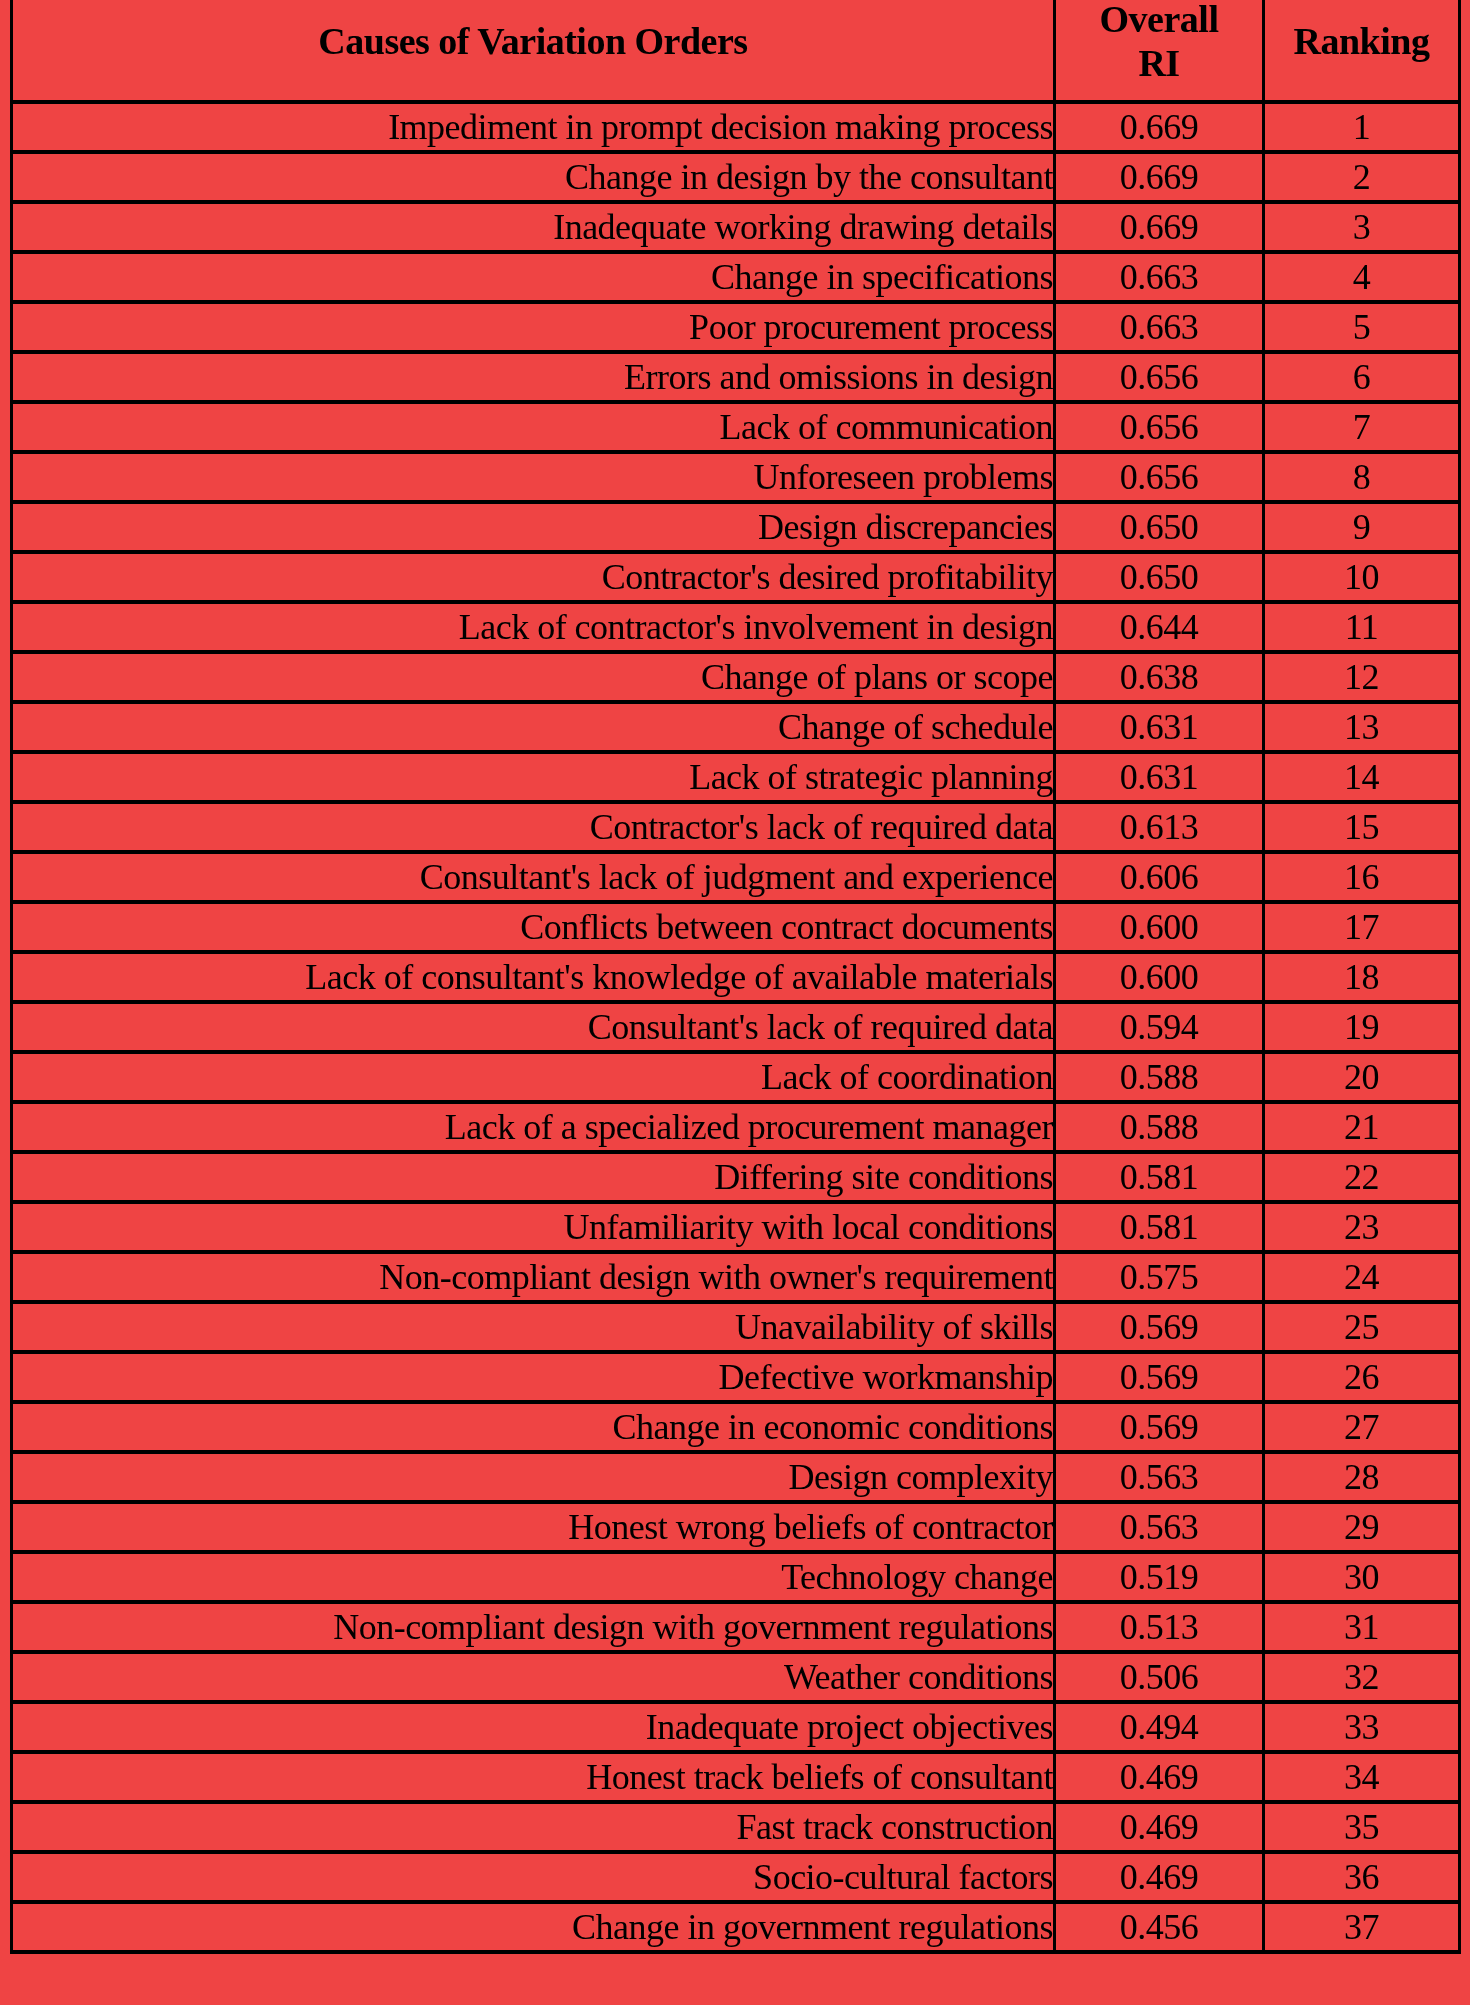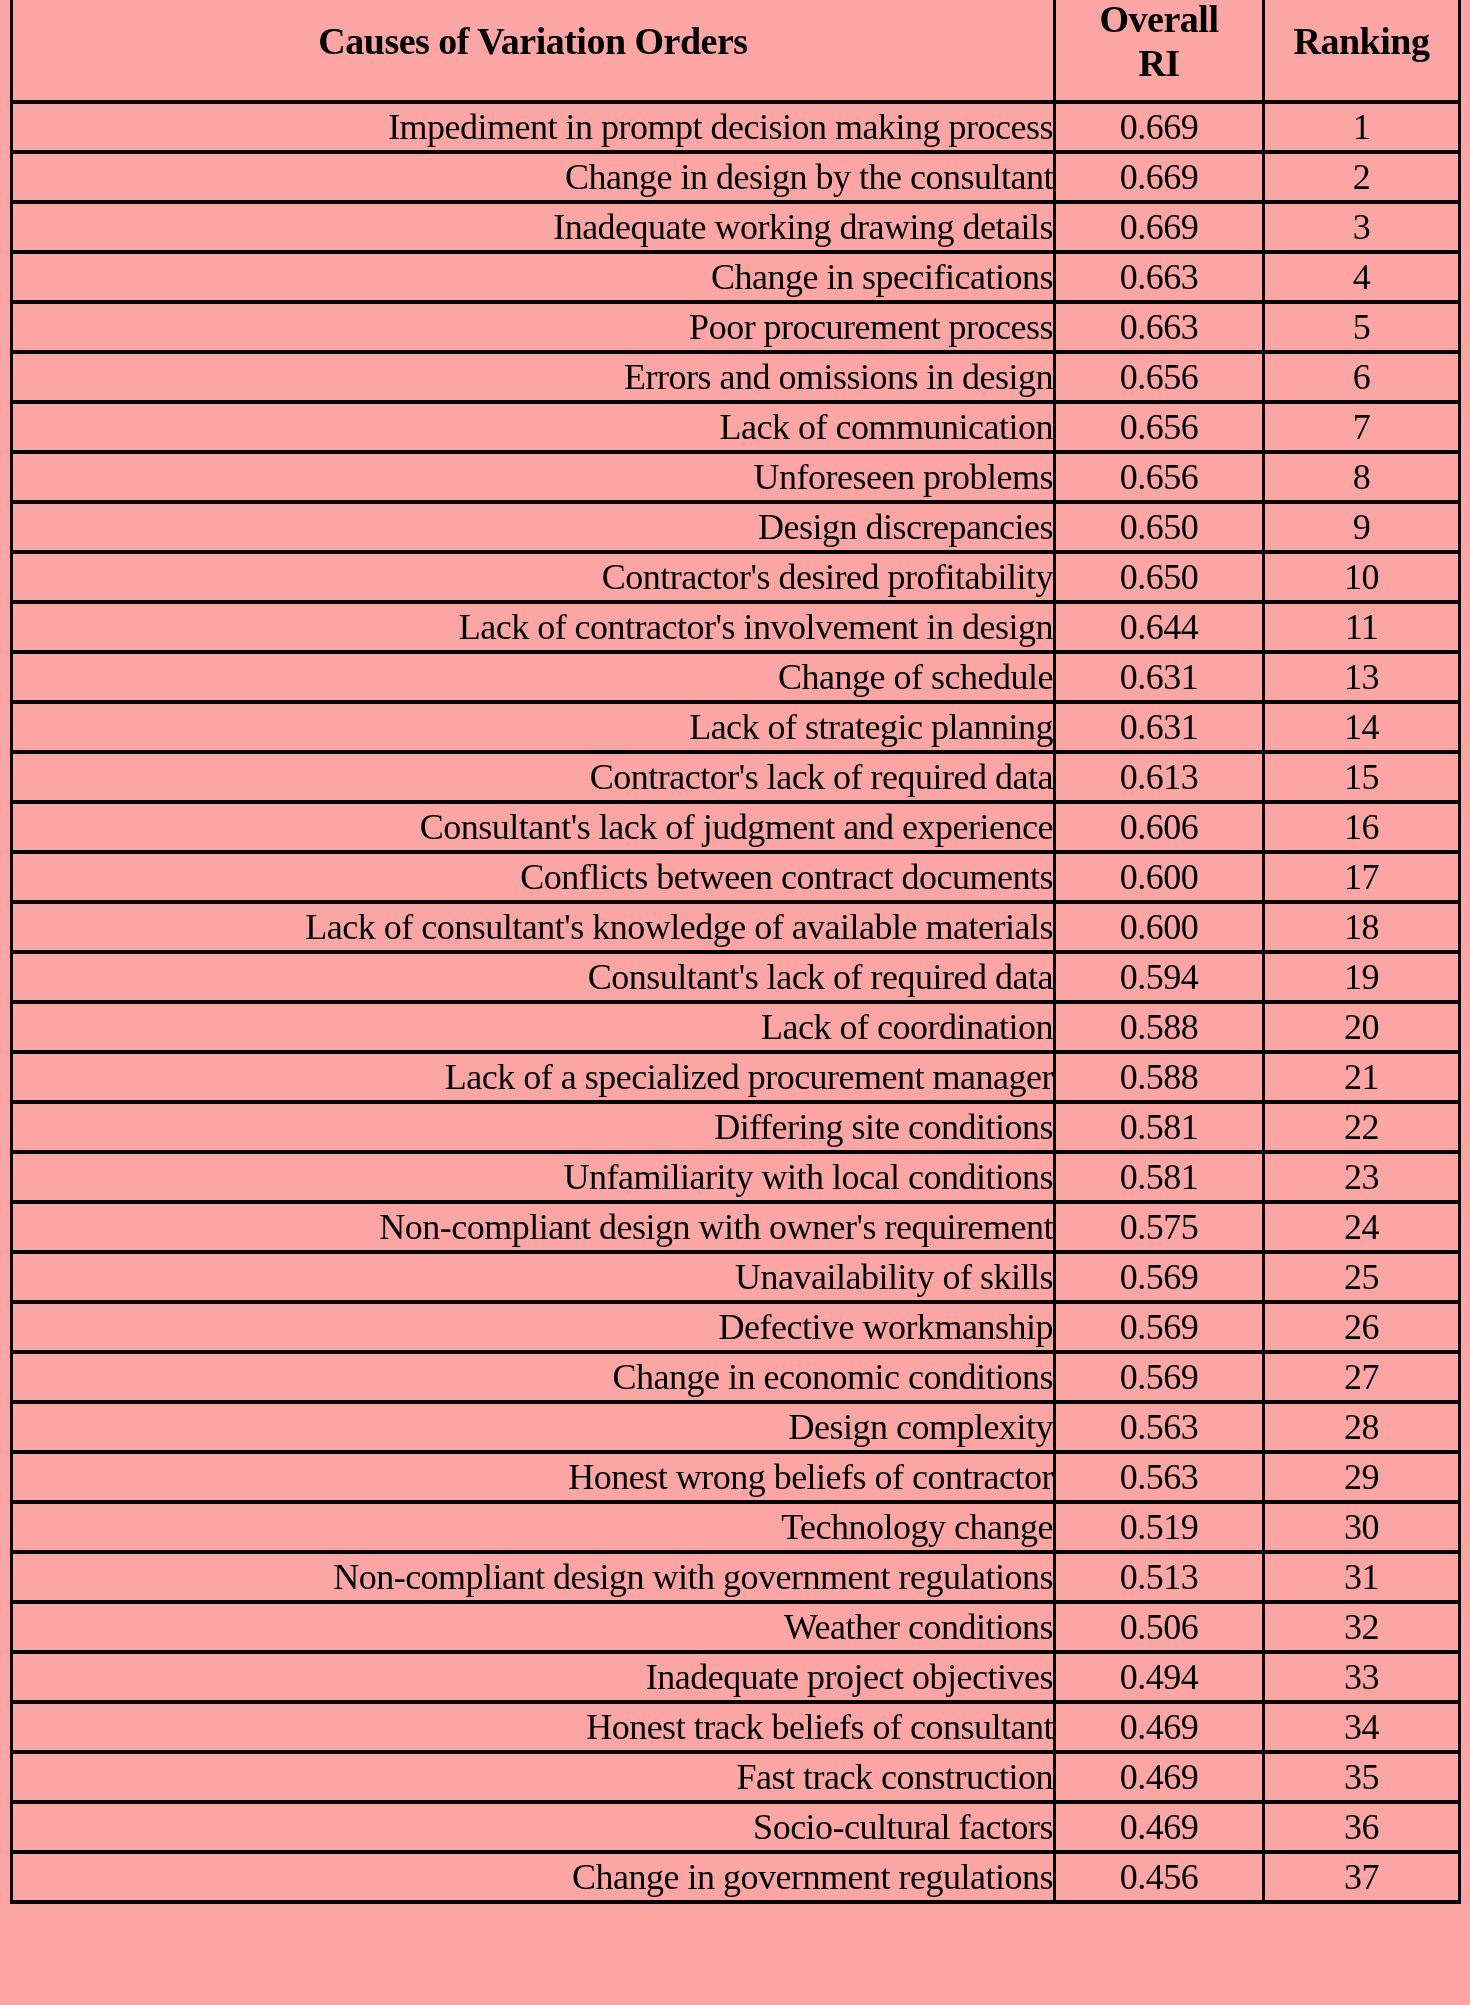--- a/index.html
+++ b/index.html
@@ -10,21 +10,21 @@
   body {
     height: 2005px;
     overflow: hidden;
     font-family: "Liberation Serif", "DejaVu Serif", serif;
     color: #000000;
   }
   .page {
     position: relative;
     width: 1470px;
     height: 2005px;
-    background: #fca5a5;
+    background: #ef4444;
     overflow: hidden;
   }
   table.vo {
     position: absolute;
     left: 10px;
     top: -20px;
     width: 1448px;
     border-collapse: collapse;
     table-layout: fixed;
     color: #000000;
@@ -140,20 +140,25 @@
           <td class="td-cause">Contractor's desired profitability</td>
           <td class="td-ri">0.650</td>
           <td class="td-rank">10</td>
         </tr>
         <tr>
           <td class="td-cause">Lack of contractor's involvement in design</td>
           <td class="td-ri">0.644</td>
           <td class="td-rank">11</td>
         </tr>
         <tr>
+          <td class="td-cause">Change of plans or scope</td>
+          <td class="td-ri">0.638</td>
+          <td class="td-rank">12</td>
+        </tr>
+        <tr>
           <td class="td-cause">Change of schedule</td>
           <td class="td-ri">0.631</td>
           <td class="td-rank">13</td>
         </tr>
         <tr>
           <td class="td-cause">Lack of strategic planning</td>
           <td class="td-ri">0.631</td>
           <td class="td-rank">14</td>
         </tr>
         <tr>

